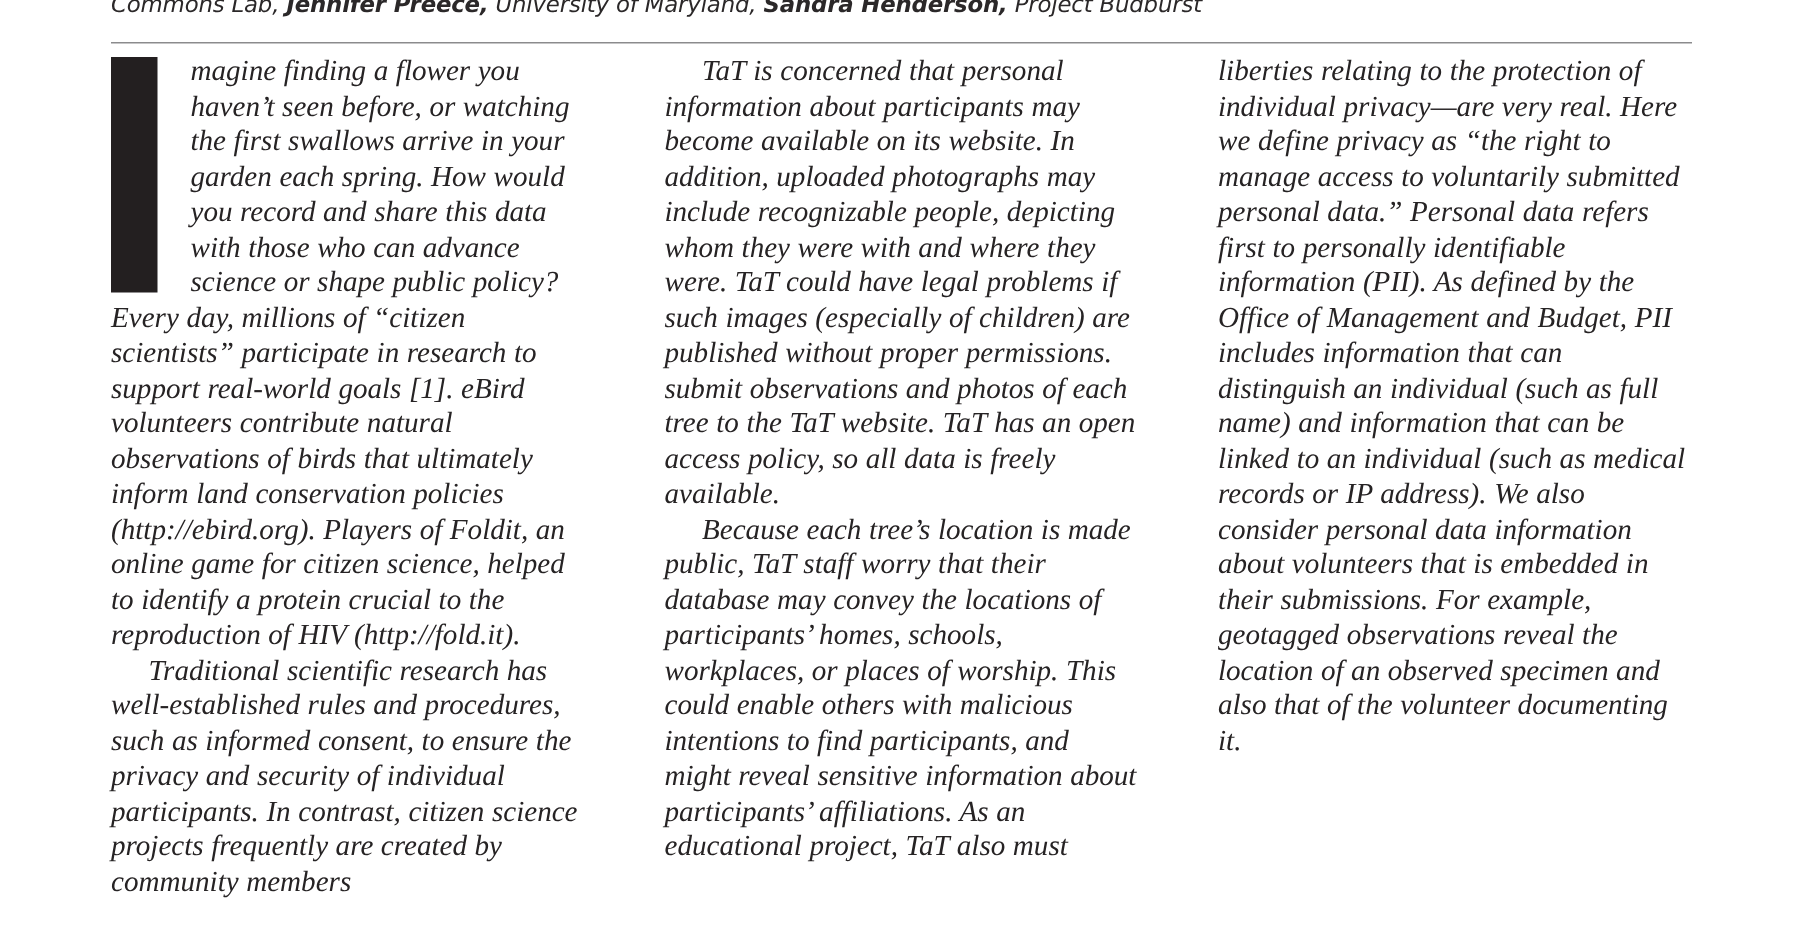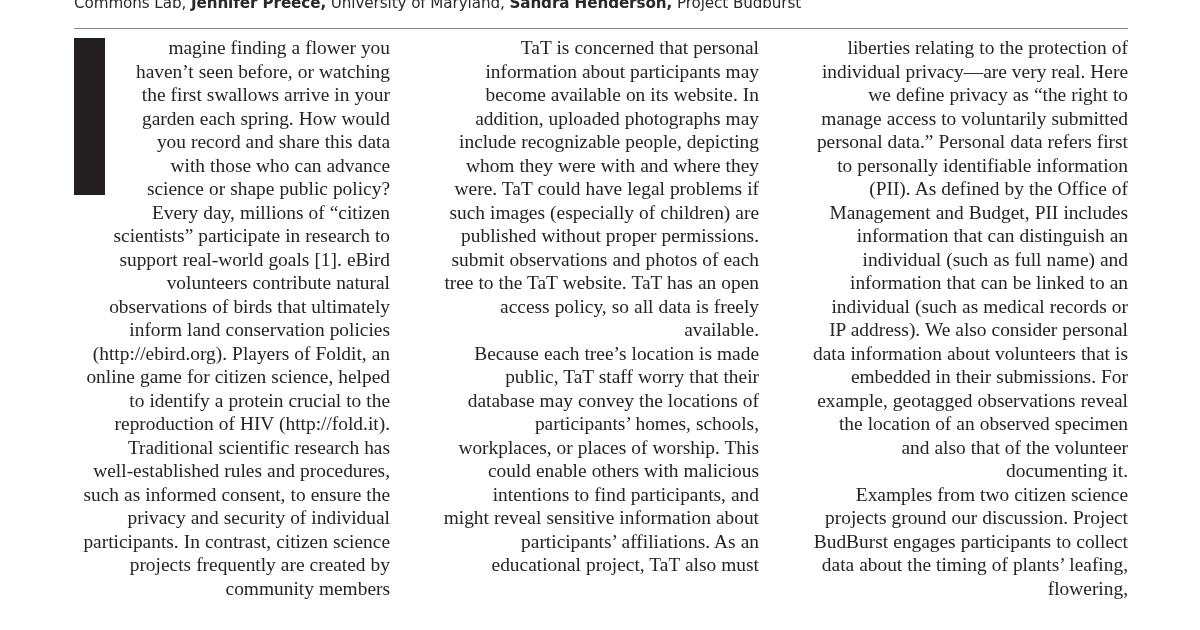--- a/index.html
+++ b/index.html
@@ -14,20 +14,21 @@
     font-family: "Liberation Serif", serif;
     color: #231f20;
   }
 
   .page {
     position: relative;
     width: 1200px;
     height: 630px;
     background: #ffffff;
     overflow: hidden;
+    font-style: italic;
   }
 
   
   .running-head {
     position: absolute;
     left: 74px;
     top: -7px;
     width: 1054px;
     font-family: "DejaVu Sans", sans-serif;
     font-size: 15.2px;
@@ -68,21 +69,21 @@
   .col:last-child {
     margin-right: 0;
   }
 
   .col p {
     margin: 0;
     font-family: "Liberation Serif", serif;
     font-size: 19.4px;
     line-height: 23.5px;
     color: #262324;
-    text-align: right;
+    text-align: left;
     letter-spacing: 0.0px;
     word-spacing: 0.2px;
   }
   .col p.indent {
     text-indent: 25px;
   }
 
   
   .dropcap {
     float: left;
@@ -110,17 +111,16 @@
         <p class="first-para"><span class="dropcap" title="I" style="background: rgb(35, 31, 32);"></span><span>magine finding a flower you haven’t seen before, or watching the first swallows arrive in your garden each spring. How would you record and share this data with those who can advance science or shape public policy? Every day, millions of “citizen scientists” participate in research to support real-world goals [1]. eBird volunteers contribute natural observations of birds that ultimately inform land conservation policies (http://ebird.org). Players of Foldit, an online game for citizen science, helped to identify a protein crucial to the reproduction of HIV (http://fold.it).</span></p>
         <p class="first-para indent"><span>Traditional scientific research has well-established rules and procedures, such as informed consent, to ensure the privacy and security of individual participants. In contrast, citizen science projects frequently are created by community members</span></p>
       </div>
       <div class="col">
         <p class="first-para indent"><span>TaT is concerned that personal information about participants may become available on its website. In addition, uploaded photographs may include recognizable people, depicting whom they were with and where they were. TaT could have legal problems if such images (especially of children) are published without proper permissions.</span></p>
         <p class="first-para"><span>submit observations and photos of each tree to the TaT website. TaT has an open access policy, so all data is freely available.</span></p>
         <p class="first-para indent"><span>Because each tree’s location is made public, TaT staff worry that their database may convey the locations of participants’ homes, schools, workplaces, or places of worship. This could enable others with malicious intentions to find participants, and might reveal sensitive information about participants’ affiliations. As an educational project, TaT also must</span></p>
       </div>
       <div class="col">
         <p class="first-para"><span>liberties relating to the protection of individual privacy—are very real. Here we define privacy as “the right to manage access to voluntarily submitted personal data.” Personal data refers first to personally identifiable information (PII). As defined by the Office of Management and Budget, PII includes information that can distinguish an individual (such as full name) and information that can be linked to an individual (such as medical records or IP address). We also consider personal data information about volunteers that is embedded in their submissions. For example, geotagged observations reveal the location of an observed specimen and also that of the volunteer documenting it.</span></p>
-        <p class="first-para indent"><span>Examples from two citizen science projects ground our discussion. Project BudBurst engages participants to collect data about the timing of plants’ leafing, flowering,</span></p>
       </div>
     </div>
 
 </div>
 
 </body></html>

